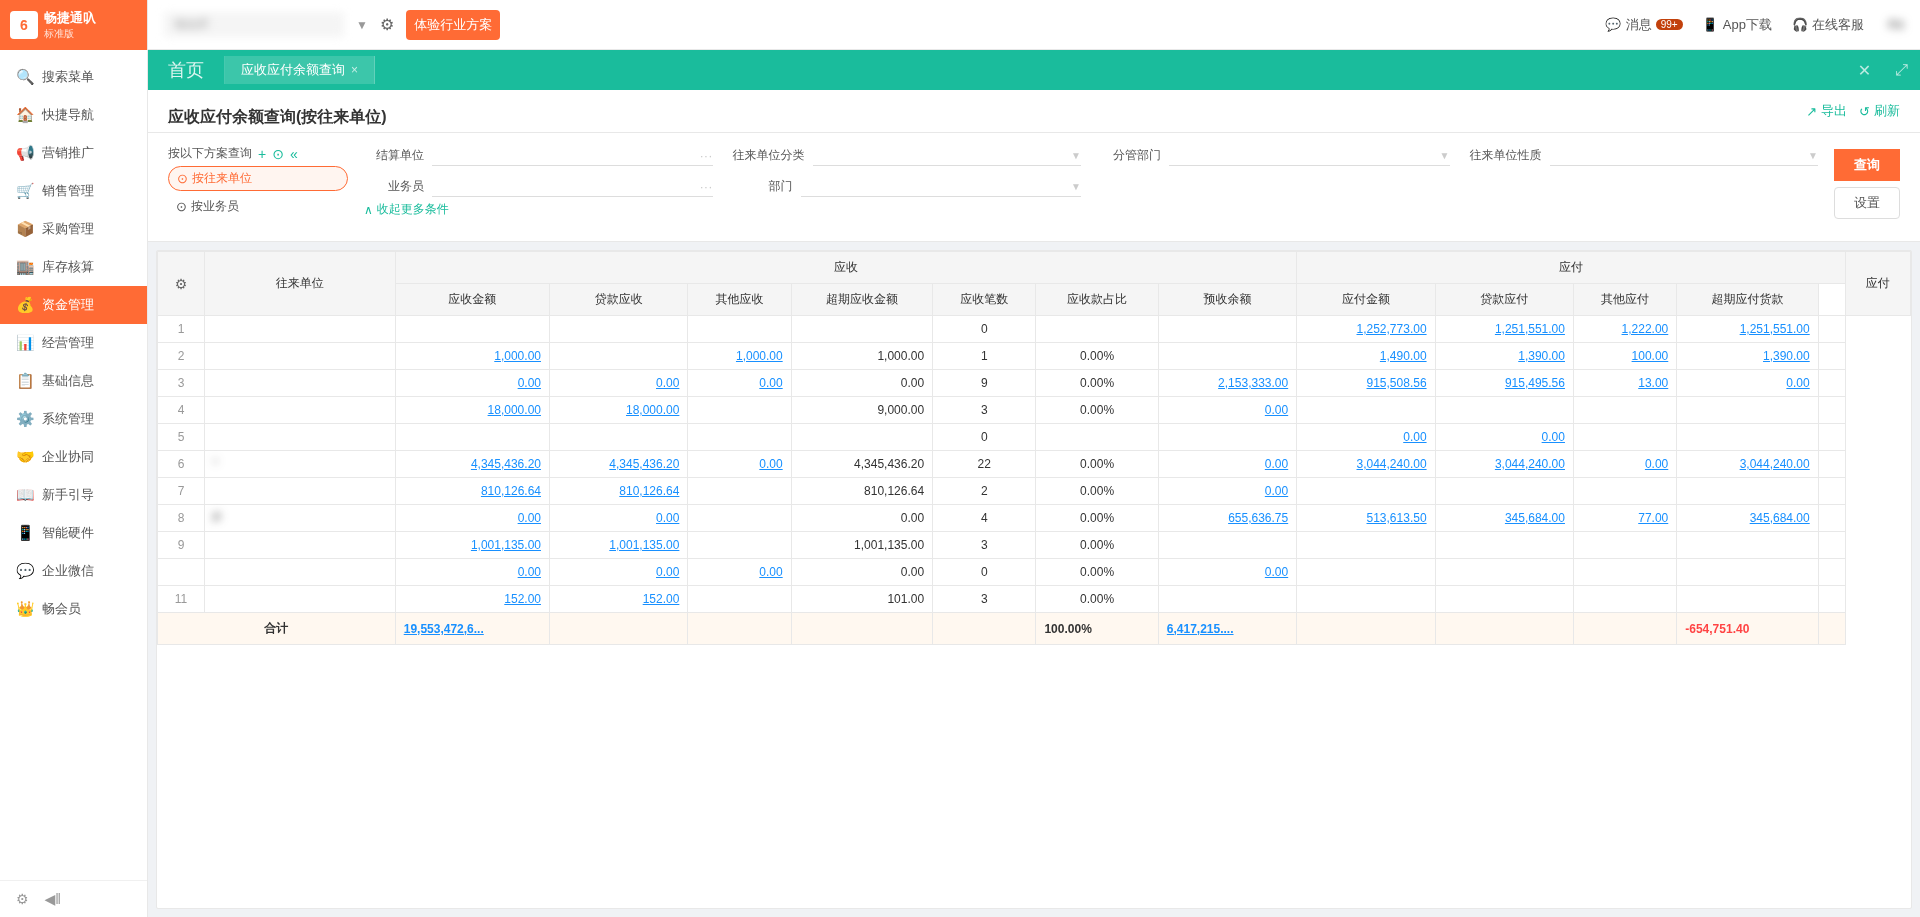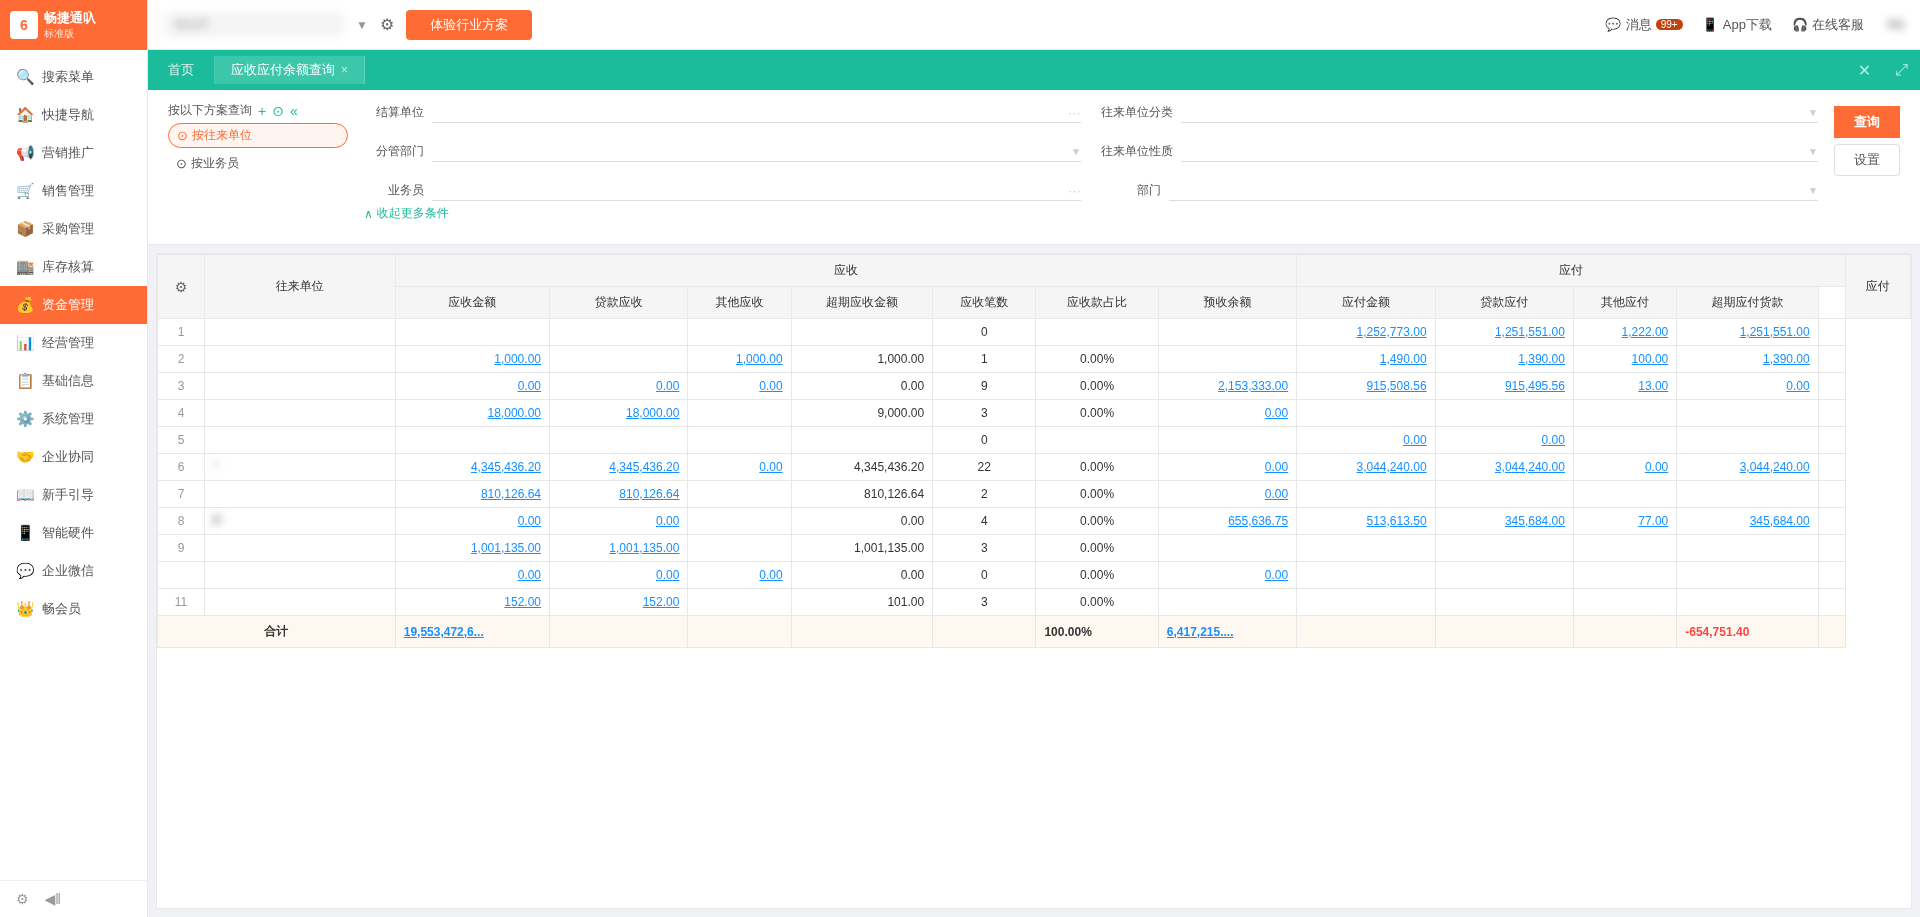--- a/index.html
+++ b/index.html
@@ -30,38 +30,38 @@
     
     .topbar {
       position: fixed; left: 148px; top: 0; right: 0; height: 50px;
       background: #fff; border-bottom: 1px solid #e8e8e8;
       display: flex; align-items: center; padding: 0 16px; gap: 12px; z-index: 99;
     }
     .topbar-address { color: #999; font-size: 12px; background: #f5f5f5; padding: 4px 10px; border-radius: 3px; min-width: 180px; }
     .topbar-dropdown { color: #999; cursor: pointer; }
     .topbar-gear { color: #666; cursor: pointer; font-size: 16px; }
     .topbar-plan-btn {
-      background: #ff6b35; color: #fff; border: none; padding: 6px 24px; border-radius: 4px;
+      background: #ff6b35; color: #fff; border: none; padding: 6px 8px; border-radius: 4px;
       cursor: pointer; font-size: 13px;
     }
     .topbar-spacer { flex: 1; }
     .topbar-msg { display: flex; align-items: center; gap: 4px; color: #555; cursor: pointer; font-size: 13px; }
     .topbar-badge { background: #c2410c; color: #fff; border-radius: 10px; padding: 0 5px; font-size: 10px; min-width: 18px; text-align: center; }
     .topbar-app { display: flex; align-items: center; gap: 4px; color: #555; cursor: pointer; font-size: 13px; margin: 0 8px; }
     .topbar-service { display: flex; align-items: center; gap: 4px; color: #555; cursor: pointer; font-size: 13px; margin-right: 12px; }
     .topbar-user { color: #555; font-size: 13px; cursor: pointer; }
 
     
     .tabbar {
       position: fixed; left: 148px; top: 50px; right: 0; height: 40px;
       background: #1abc9c; display: flex; align-items: center; z-index: 98;
     }
     .tab-home {
       padding: 0 20px; height: 28px; display: flex; align-items: center; color: rgba(255,255,255,0.85);
-      font-size: 13px; cursor: pointer; border-right: 1px solid rgba(255,255,255,0.2);
+      font-size: 18px; cursor: pointer; border-right: 1px solid rgba(255,255,255,0.2);
     }
     .tab-active {
       padding: 0 16px; height: 28px; display: flex; align-items: center; color: #fff;
       font-size: 13px; cursor: pointer; background: rgba(255,255,255,0.15);
       border-right: 1px solid rgba(255,255,255,0.2); gap: 6px;
     }
     .tab-close { color: rgba(255,255,255,0.7); cursor: pointer; font-size: 12px; }
     .tabbar-spacer { flex: 1; }
     .tabbar-close-btn { color: rgba(255,255,255,0.7); cursor: pointer; padding: 0 12px; font-size: 16px; }
     .tabbar-expand-btn { color: rgba(255,255,255,0.7); cursor: pointer; padding: 0 12px; font-size: 16px; }
@@ -113,22 +113,22 @@
     }
     .td-link { color: #1890ff; text-decoration: underline; cursor: pointer; }
     .td-center { text-align: center; }
     .td-left { text-align: left; }
     .row-num { color: #999; text-align: center; }
     tfoot tr td { background: #fff8f0; border: 1px solid #e8e8e8; padding: 7px 8px; font-weight: bold; }
     .gear-icon { color: #666; cursor: pointer; font-size: 14px; }
 
     .filter-grid {
       display: grid;
-      grid-template-columns: repeat(2, 1fr);
-      gap: 18px 20px;
+      grid-template-columns: repeat(4, 1fr);
+      gap: 10px 20px;
     }
     .filter-item {
       display: flex; align-items: center; gap: 8px;
     }
     .filter-item-label {
       color: #555; font-size: 12px; white-space: nowrap; min-width: 60px; text-align: right;
     }
     .filter-input-wrap {
       flex: 1; border-bottom: 1px solid #ddd; display: flex; align-items: center; gap: 4px;
     }
@@ -245,20 +245,33 @@
     <span>应收应付余额查询</span>
     <span class="tab-close">×</span>
   </div>
   <div class="tabbar-spacer"></div>
   <span class="tabbar-close-btn">✕</span>
   <span class="tabbar-expand-btn">⤢</span>
 </div>
 
 <div class="main">
 
+  <div class="page-header">
+    <div class="page-title">应收应付余额查询(按往来单位)</div>
+    <div class="page-actions">
+      <div class="action-btn">
+        <span>↗</span>
+        <span>导出</span>
+      </div>
+      <div class="action-btn">
+        <span>↺</span>
+        <span>刷新</span>
+      </div>
+    </div>
+  </div>
 
   <div class="filter-area">
     <div style="display:flex; gap:16px; margin-bottom:10px; align-items:flex-start;">
 
       <div style="display:flex; flex-direction:column; gap:4px; min-width:180px;">
         <div style="display:flex; align-items:center; gap:6px;">
           <span style="font-size:12px; color:#555;">按以下方案查询</span>
           <span style="color:#1abc9c; cursor:pointer; font-size:14px;">+</span>
           <span style="color:#1abc9c; cursor:pointer; font-size:14px;">⊙</span>
           <span style="color:#1abc9c; cursor:pointer; font-size:14px;">«</span>

